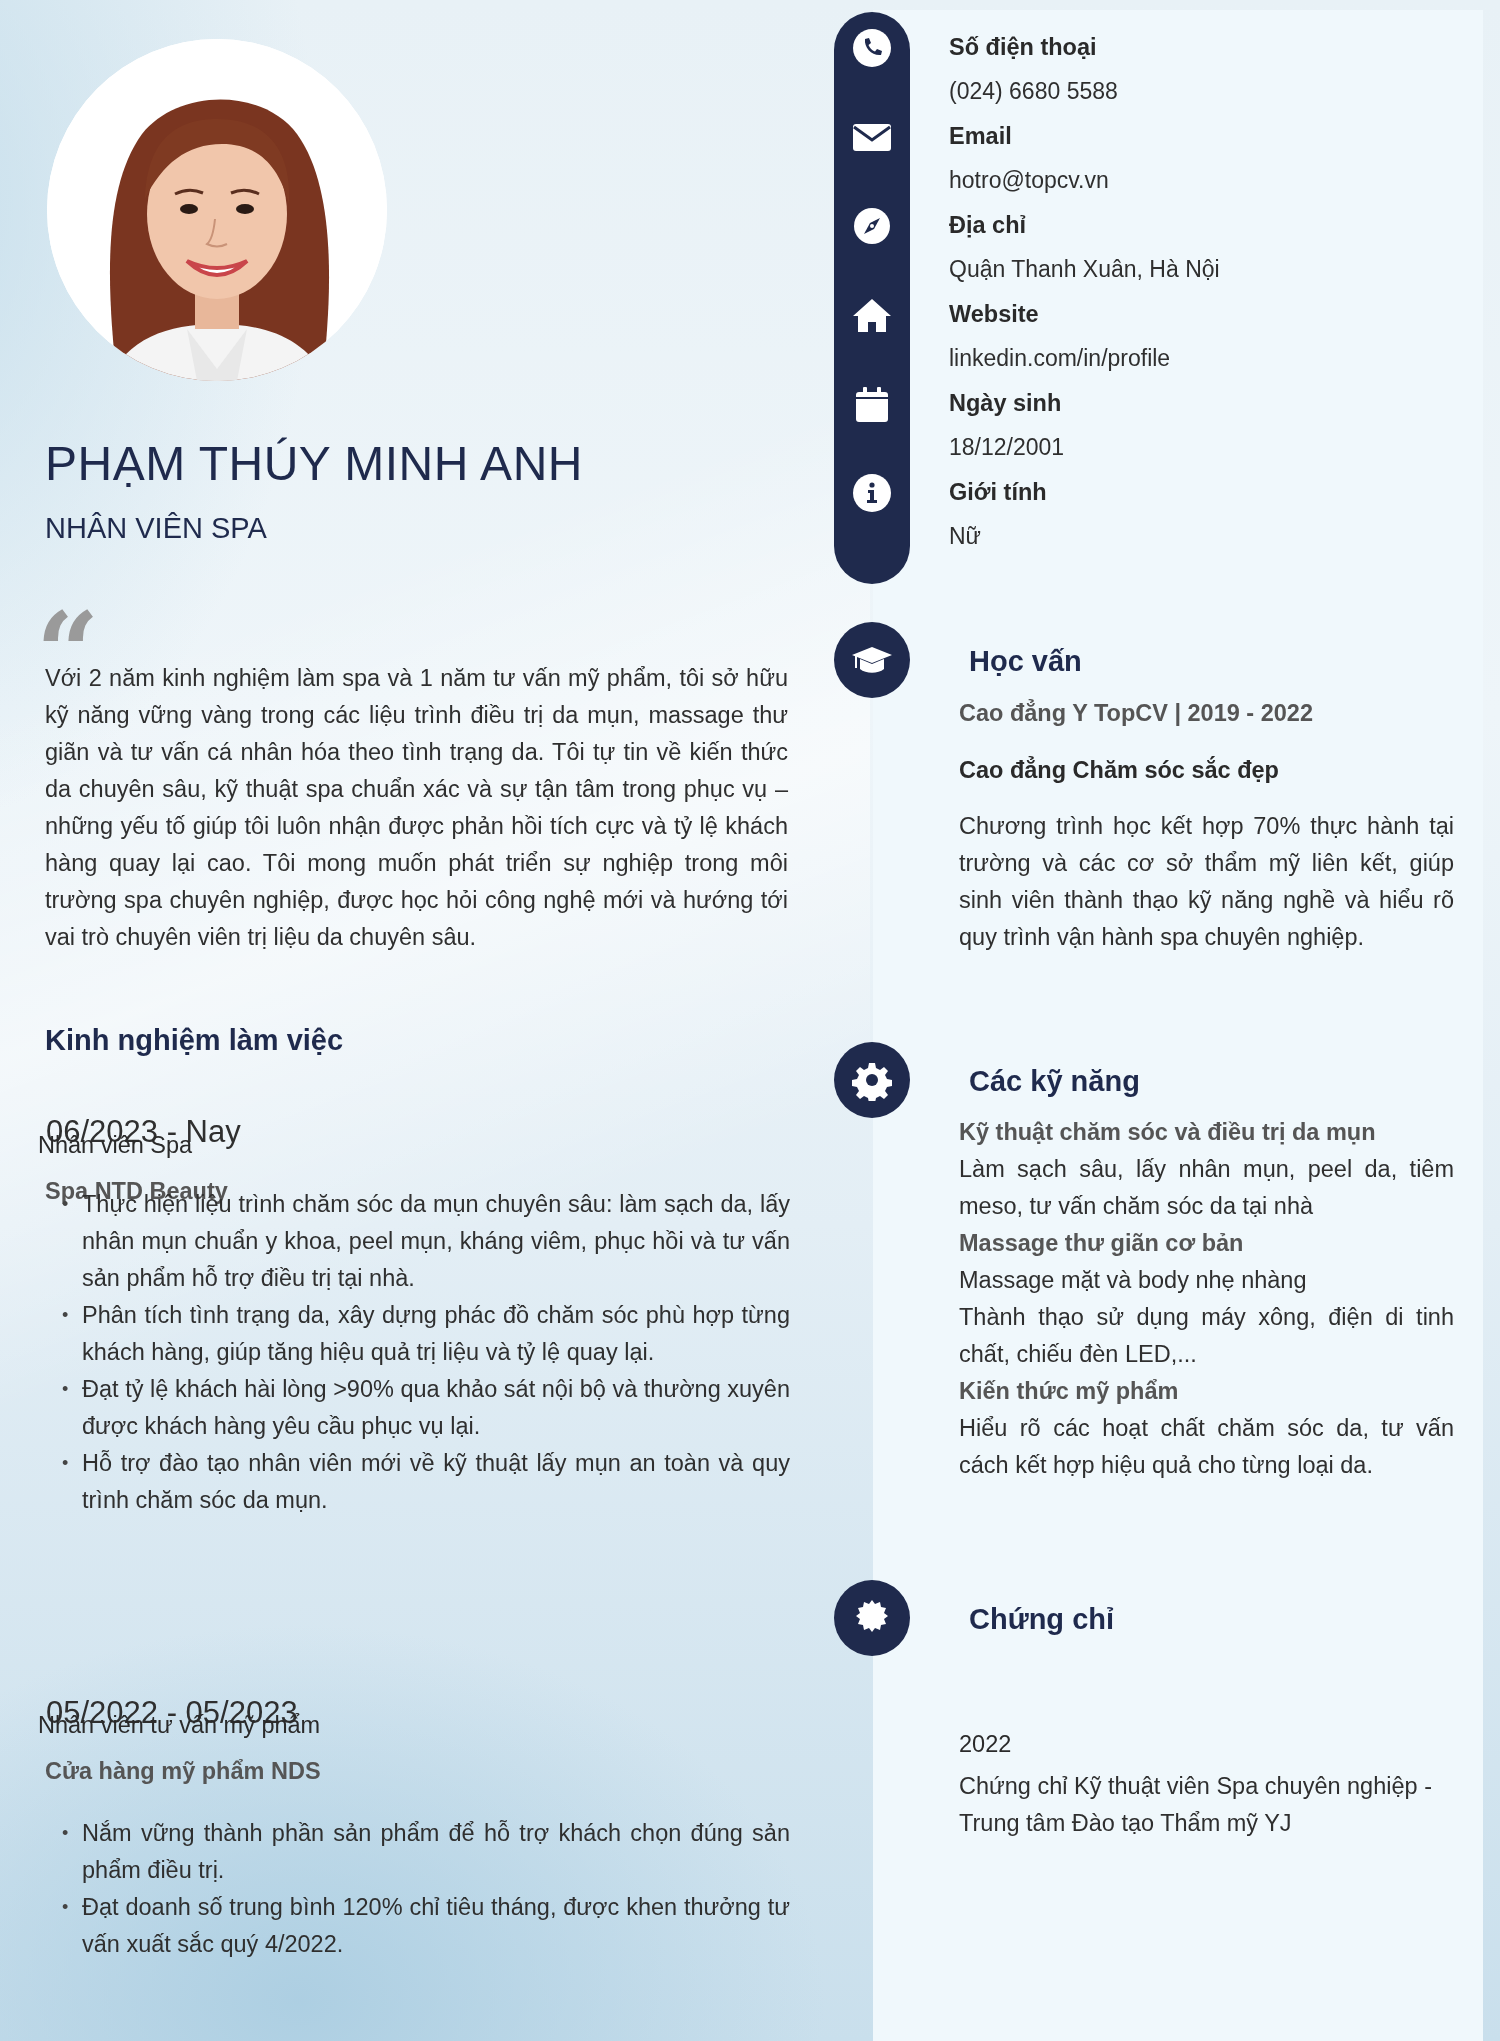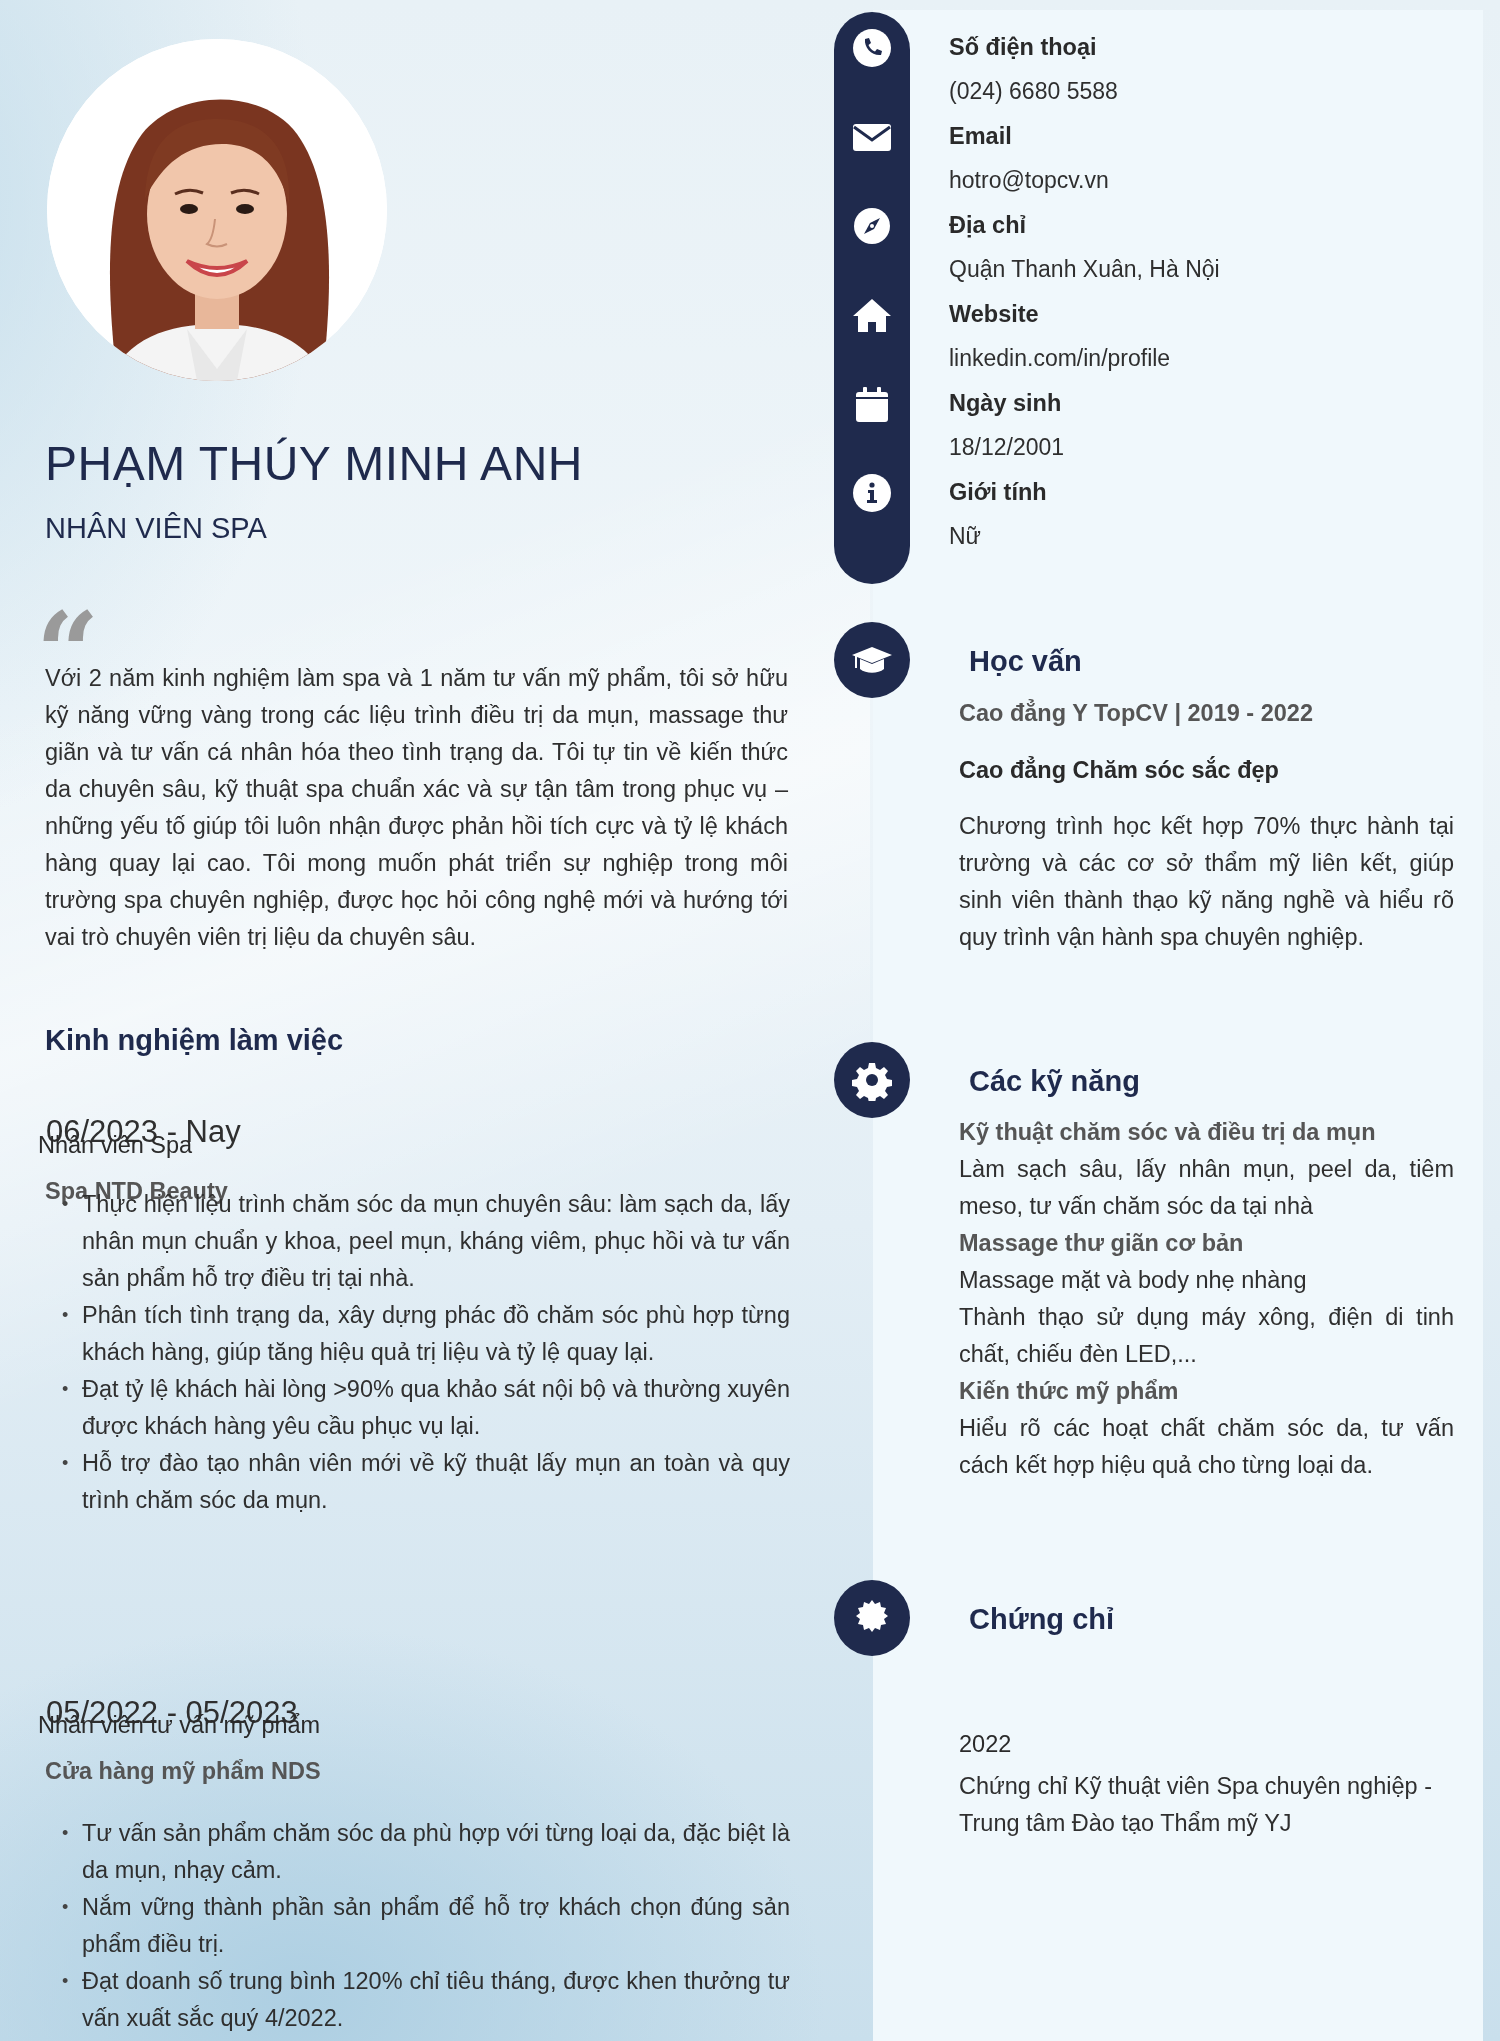--- a/index.html
+++ b/index.html
@@ -143,21 +143,20 @@
     <li>Đạt tỷ lệ khách hài lòng &gt;90% qua khảo sát nội bộ và thường xuyên được khách hàng yêu cầu phục vụ lại.</li>
     <li>Hỗ trợ đào tạo nhân viên mới về kỹ thuật lấy mụn an toàn và quy trình chăm sóc da mụn.</li>
   </ul>
 </div>
 
 <div>
   <div class="exp-date" style="top:1666px;">05/2022 - 05/2023</div>
   <div class="exp-pos" style="top:1712px;">Nhân viên tư vấn mỹ phẩm</div>
   <div class="exp-company" style="top:1758px;">Cửa hàng mỹ phẩm NDS</div>
   <ul class="exp-list" style="top:1815px;">
-    <li>Tư vấn sản phẩm chăm sóc da phù hợp với từng loại da, đặc biệt là da mụn, nhạy cảm.</li>
     <li>Nắm vững thành phần sản phẩm để hỗ trợ khách chọn đúng sản phẩm điều trị.</li>
     <li>Đạt doanh số trung bình 120% chỉ tiêu tháng, được khen thưởng tư vấn xuất sắc quý 4/2022.</li>
   </ul>
 </div>
 
 <div class="contact-bar"></div>
 
 <div class="c-icon" style="top:27px;">
   <svg viewBox="0 0 40 40">
       <circle cx="20" cy="20" r="19" fill="#fff"></circle>

